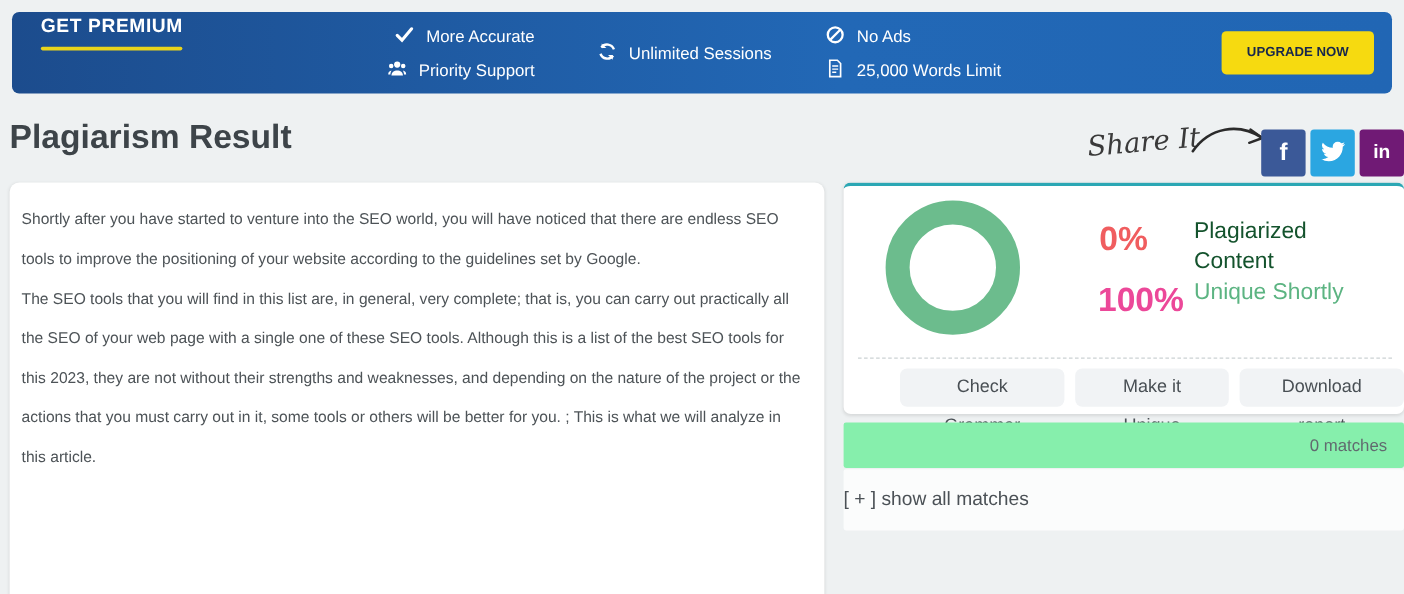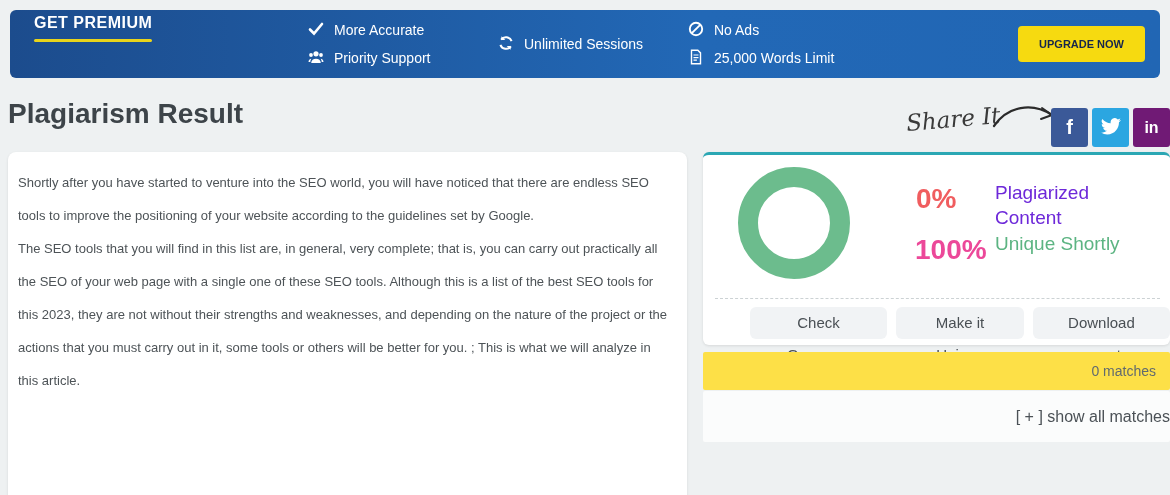--- a/index.html
+++ b/index.html
@@ -17,21 +17,21 @@
     border-radius:6px;
   }
   .banner-title {
     position:absolute; left:24px; top:4px;
     color:#ffffff; font-size:16px; font-weight:bold; letter-spacing:.5px;
   }
   .banner-title .underline {
     display:block; height:3px; background:#e9d41b; margin-top:7px; border-radius:2px;
   }
   .feat-col { position:absolute; top:0; height:100%; display:flex; flex-direction:column; justify-content:center; gap:9px; }
-  .feat-col.c1 { left:298px; }
+  .feat-col.c1 { left:313px;align-items:flex-end; }
   .feat-col.c2 { left:488px; }
   .feat-col.c3 { left:678px; }
   .feat { display:flex; align-items:center; gap:10px; color:#ffffff; font-size:14px; }
   .feat svg { width:16px; height:16px; flex:0 0 16px; }
   .cta-btn {
     position:absolute; right:15px; top:16px; height:36px; padding:0 21px;
     background:#f6da10; color:#16264d; font-weight:bold; font-size:11px;
     border:none; border-radius:4px; line-height:36px; cursor:pointer;
     font-family:"Liberation Sans", sans-serif;
   }
@@ -71,42 +71,42 @@
     box-shadow:0 1px 3px rgba(0,0,0,.10);
   }
   .donut {
     position:absolute; left:35px; top:12px; width:112px; height:112px;
     border:20px solid #6cbc8d; border-radius:50%;
   }
   .pct { position:absolute; font-size:28px; font-weight:bold; }
   .pct.red   { left:213px; top:28px;  color:#f05d5f; }
   .pct.green { left:212px; top:79px;  color:#ec4899; }
   .pct-label { position:absolute; left:292px; font-size:19px; line-height:25px; width:130px; }
-  .pct-label.red   { top:25px; color:#6d28d9; }
+  .pct-label.red   { top:25px; color:#14532d; }
   .pct-label.green { top:76px; color:#5cb482; }
   .dashed-divider {
     position:absolute; left:12px; right:10px; top:143px;
     border-top:1px dashed #ccd2d4;
   }
   .action-row { position:absolute; left:47px; top:152px; display:flex; gap:9px; }
   .action-btn {
     height:32px; line-height:32px; padding:0 17px;
     background:#f1f3f5; border:none; border-radius:6px; cursor:pointer;
     color:#494f54; font-size:15px; font-family:"Liberation Sans", sans-serif;
   }
   
   .matches-bar {
     position:absolute; left:703px; top:352px; width:467px; height:38px;
-    background:#fde047; color:#616a6f; font-size:14px;
+    background:#86efac; color:#616a6f; font-size:14px;
     line-height:38px; text-align:right; padding-right:14px; border-radius:2px;
   }
   .showall-bar {
     position:absolute; left:703px; top:391px; width:467px; height:51px;
     background:#fbfcfc; color:#4b5156; font-size:16px;
-    line-height:51px; text-align:right; cursor:pointer; border-radius:2px;
+    line-height:51px; text-align:left; cursor:pointer; border-radius:2px;
   }
 </style>
 </head>
 <body>
 
 <div class="banner">
   <div class="banner-title">
     <span>GET PREMIUM</span>
     <span class="underline"></span>
   </div>

